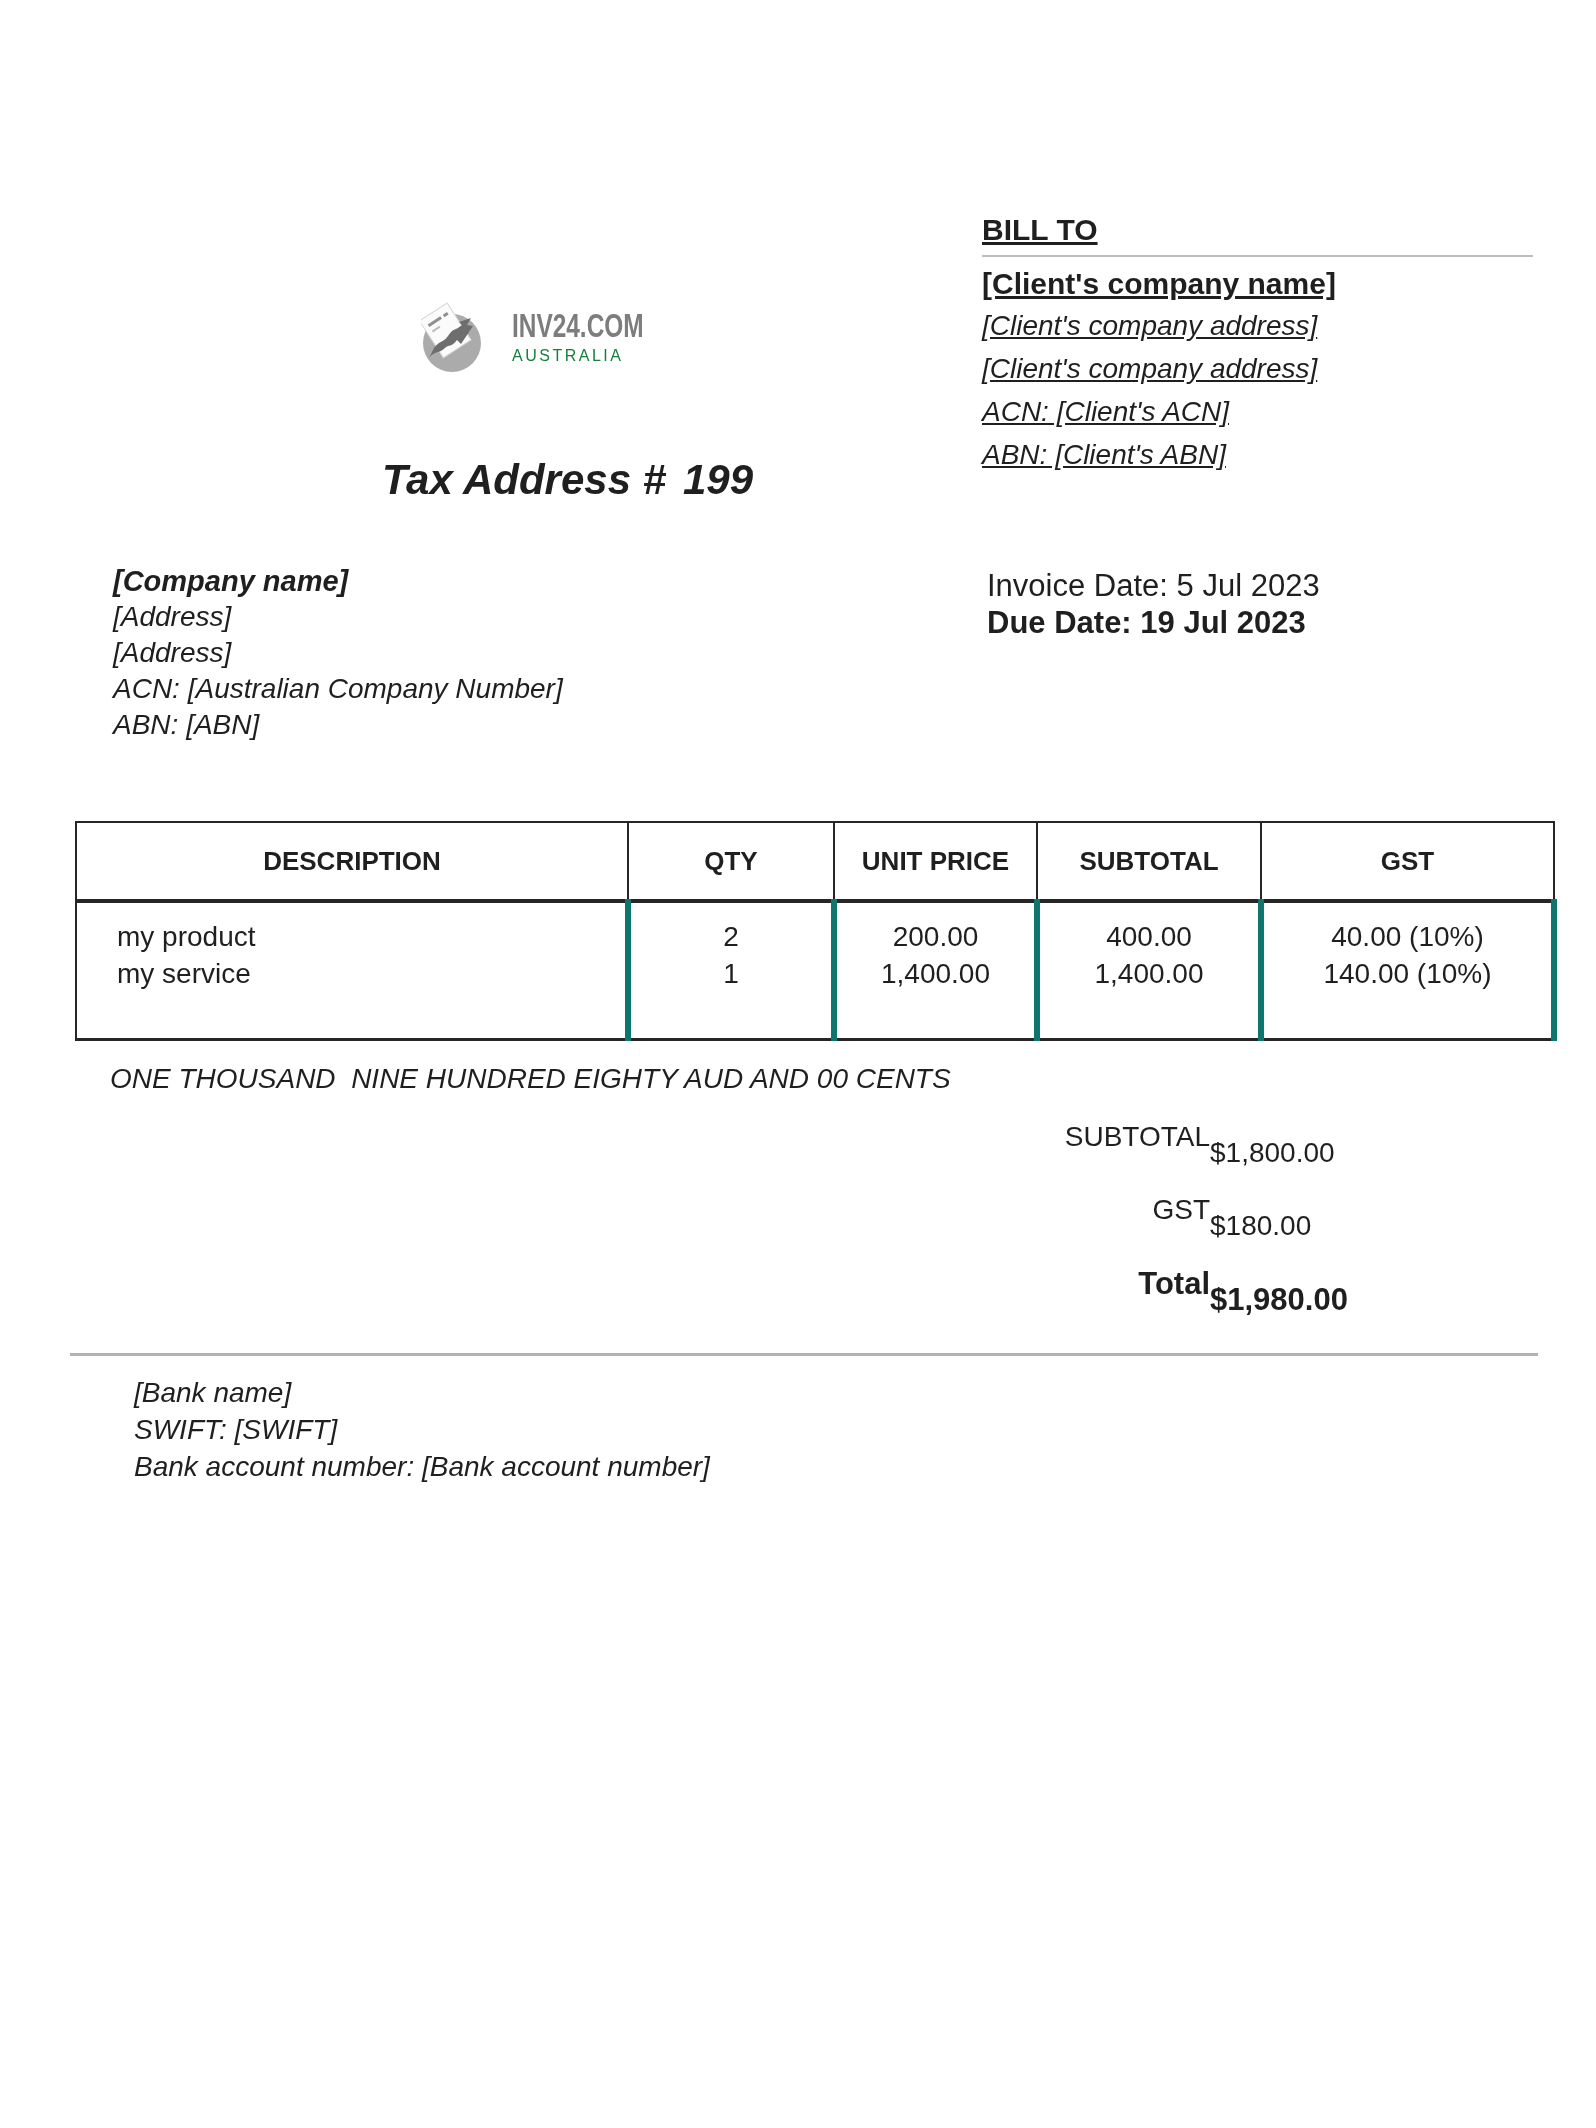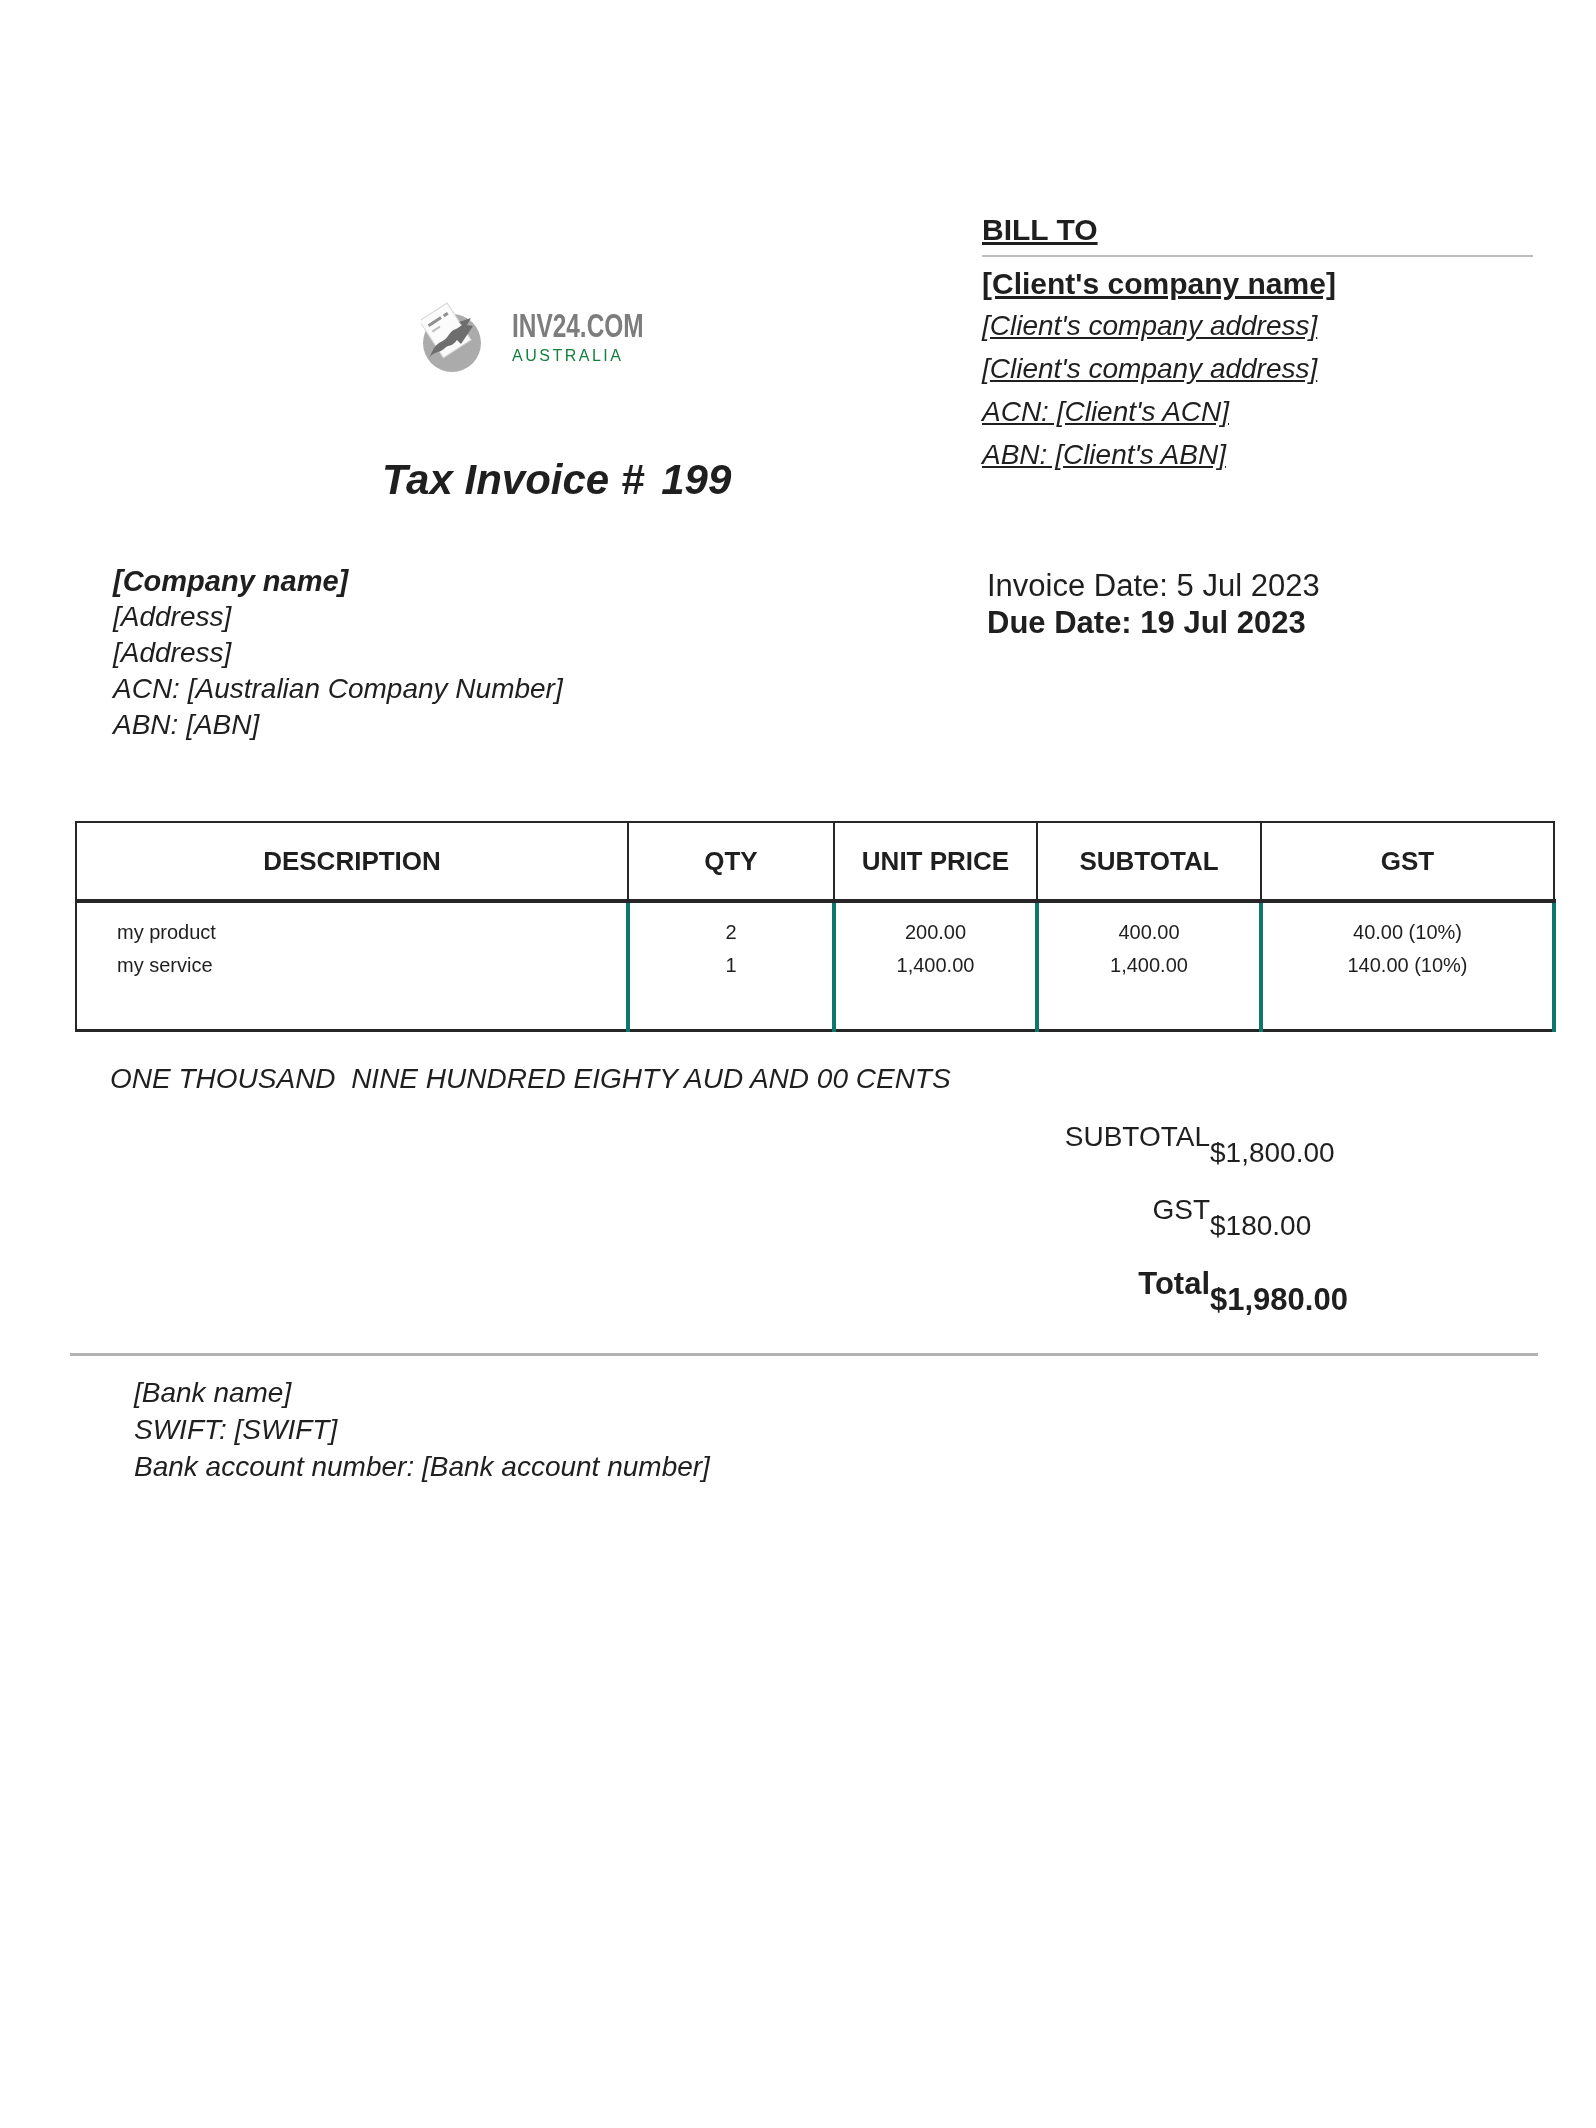--- a/index.html
+++ b/index.html
@@ -50,22 +50,22 @@
   
   table.items {
     left: 75px; top: 821px; width: 1478px;
     border-collapse: collapse; table-layout: fixed; position: absolute;
   }
   table.items th {
     border: 2px solid #262626; border-bottom: 4px solid #262626;
     height: 79px; font-size: 26px; font-weight: 700; text-align: center;
   }
   table.items td {
-    border-left: 2px solid #262626; border-right: 4px solid #0f766e;
-    font-size: 20px; text-align: center; vertical-align: middle;
+    border-left: 2px solid #262626; border-right: 6px solid #0f766e;
+    font-size: 28px; text-align: center; vertical-align: middle;
   }
   table.items tr.item-row td { height: 42px; }
   table.items tr.item-row.first td { padding-top: 18px; }
   table.items td.desc { text-align: left; padding-left: 40px; }
   table.items tr.spacer-row td { height: 44px; border-bottom: 3px solid #262626; }
 
   
   .words { left: 110px; top: 1062px; font-size: 28px; font-style: italic; white-space: pre-wrap; line-height: 34px; }
 
   
@@ -104,21 +104,21 @@
   <div class="billto-label">BILL TO</div>
   <div class="billto-rule"></div>
   <div class="billto-company">[Client's company name]</div>
   <div class="billto-line">[Client's company address]</div>
   <div class="billto-line">[Client's company address]</div>
   <div class="billto-line">ACN: [Client's ACN]</div>
   <div class="billto-line">ABN: [Client's ABN]</div>
 </div>
 
 <div class="abs title">
-  <span>Tax Invoice #</span><span class="inv-num">199</span>
+  <span>Tax Address #</span><span class="inv-num">199</span>
 </div>
 
 <div class="abs seller">
   <div class="seller-company">[Company name]</div>
   <div class="seller-line">[Address]</div>
   <div class="seller-line">[Address]</div>
   <div class="seller-line">ACN: [Australian Company Number]</div>
   <div class="seller-line">ABN: [ABN]</div>
 </div>
 

